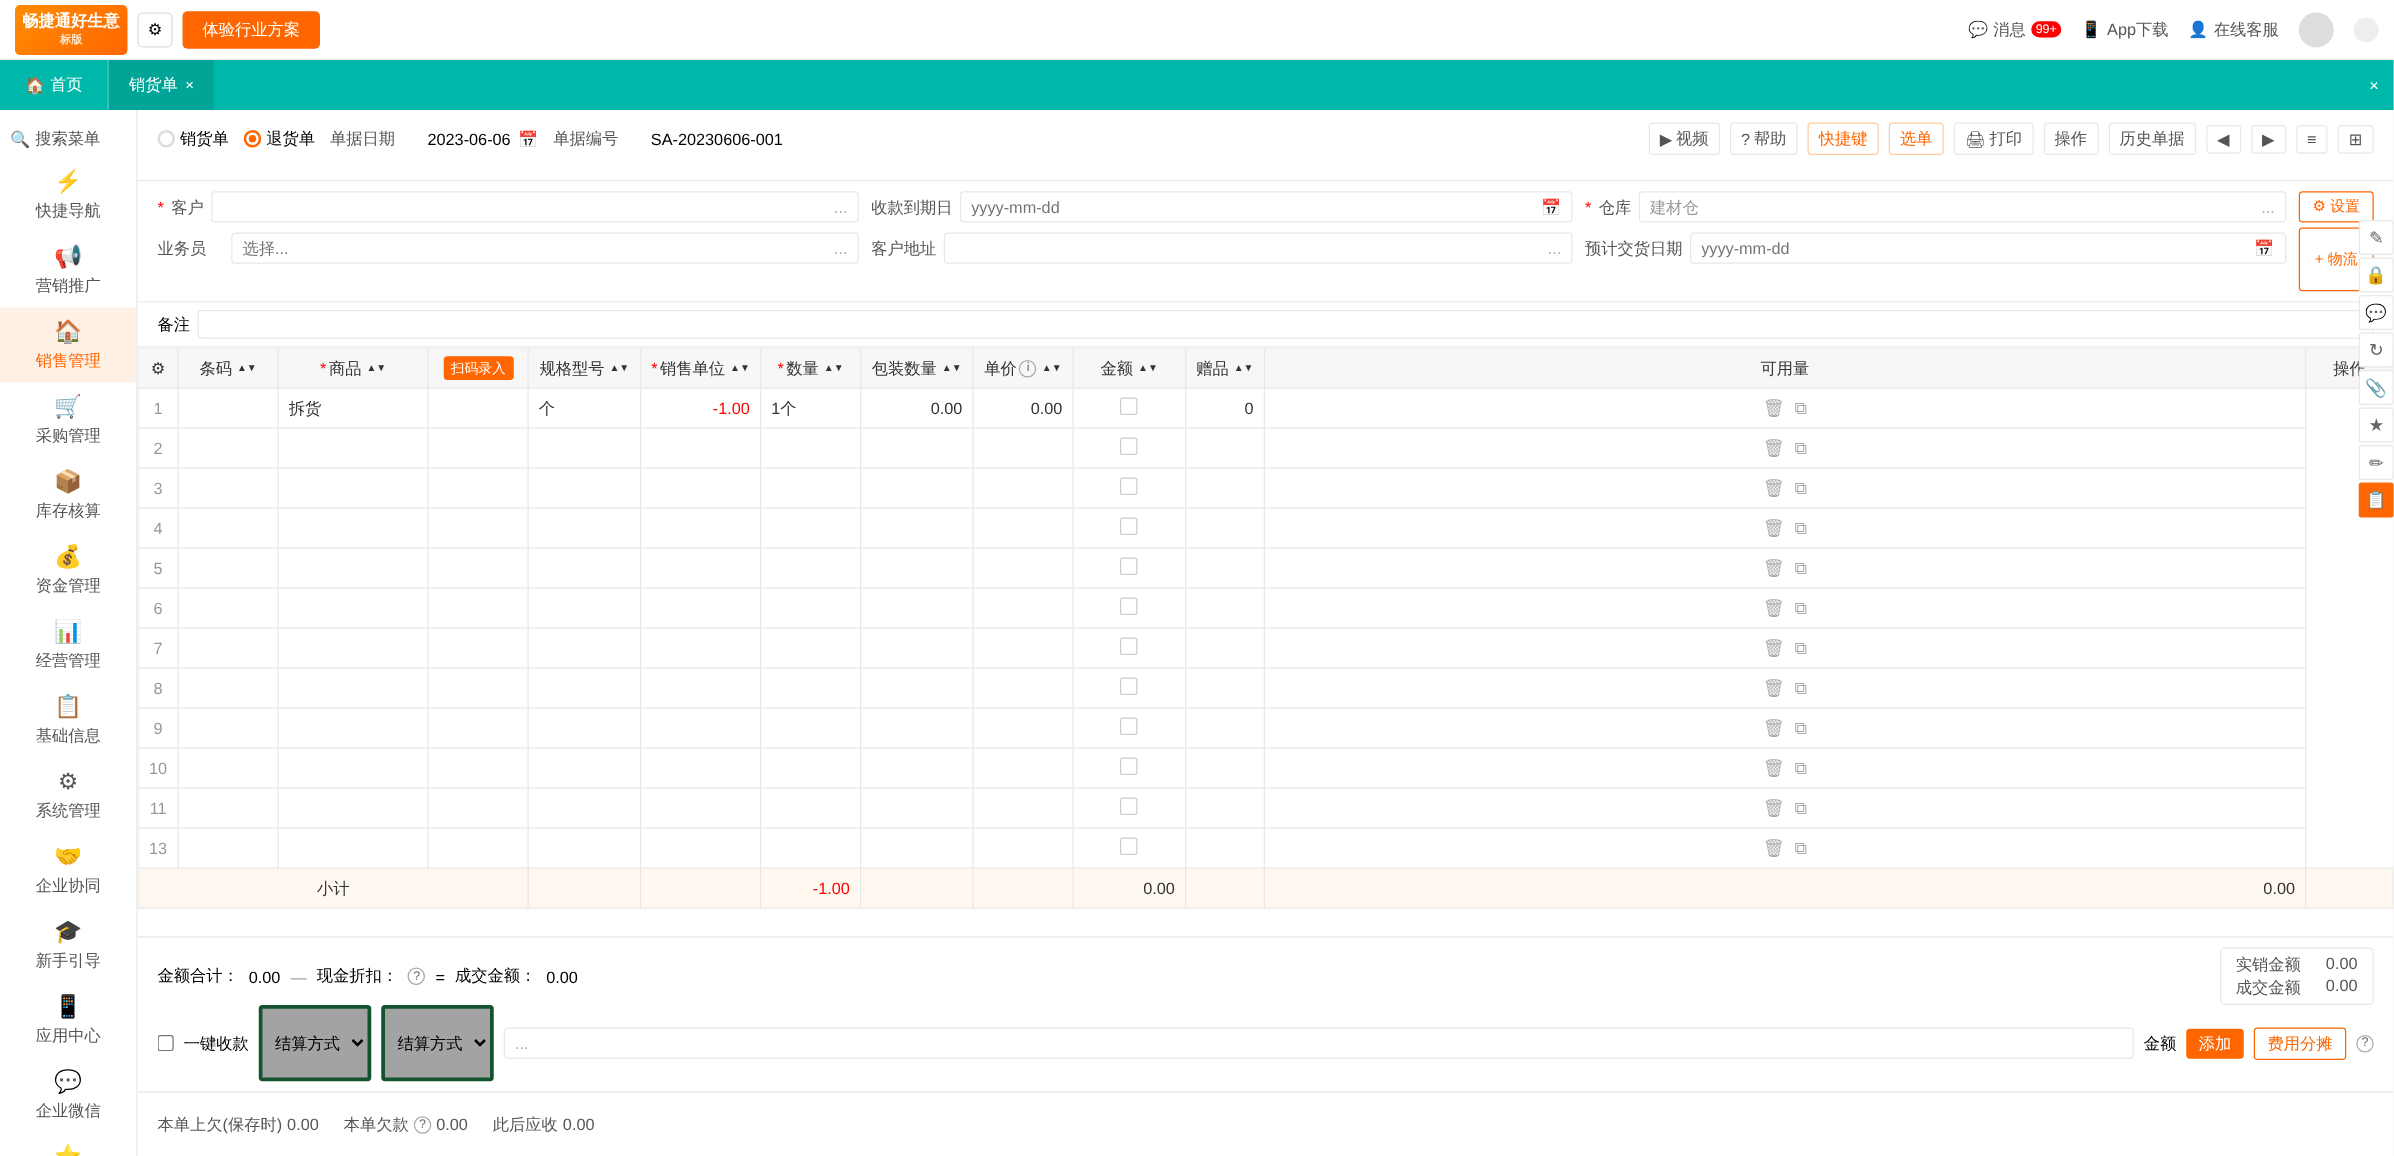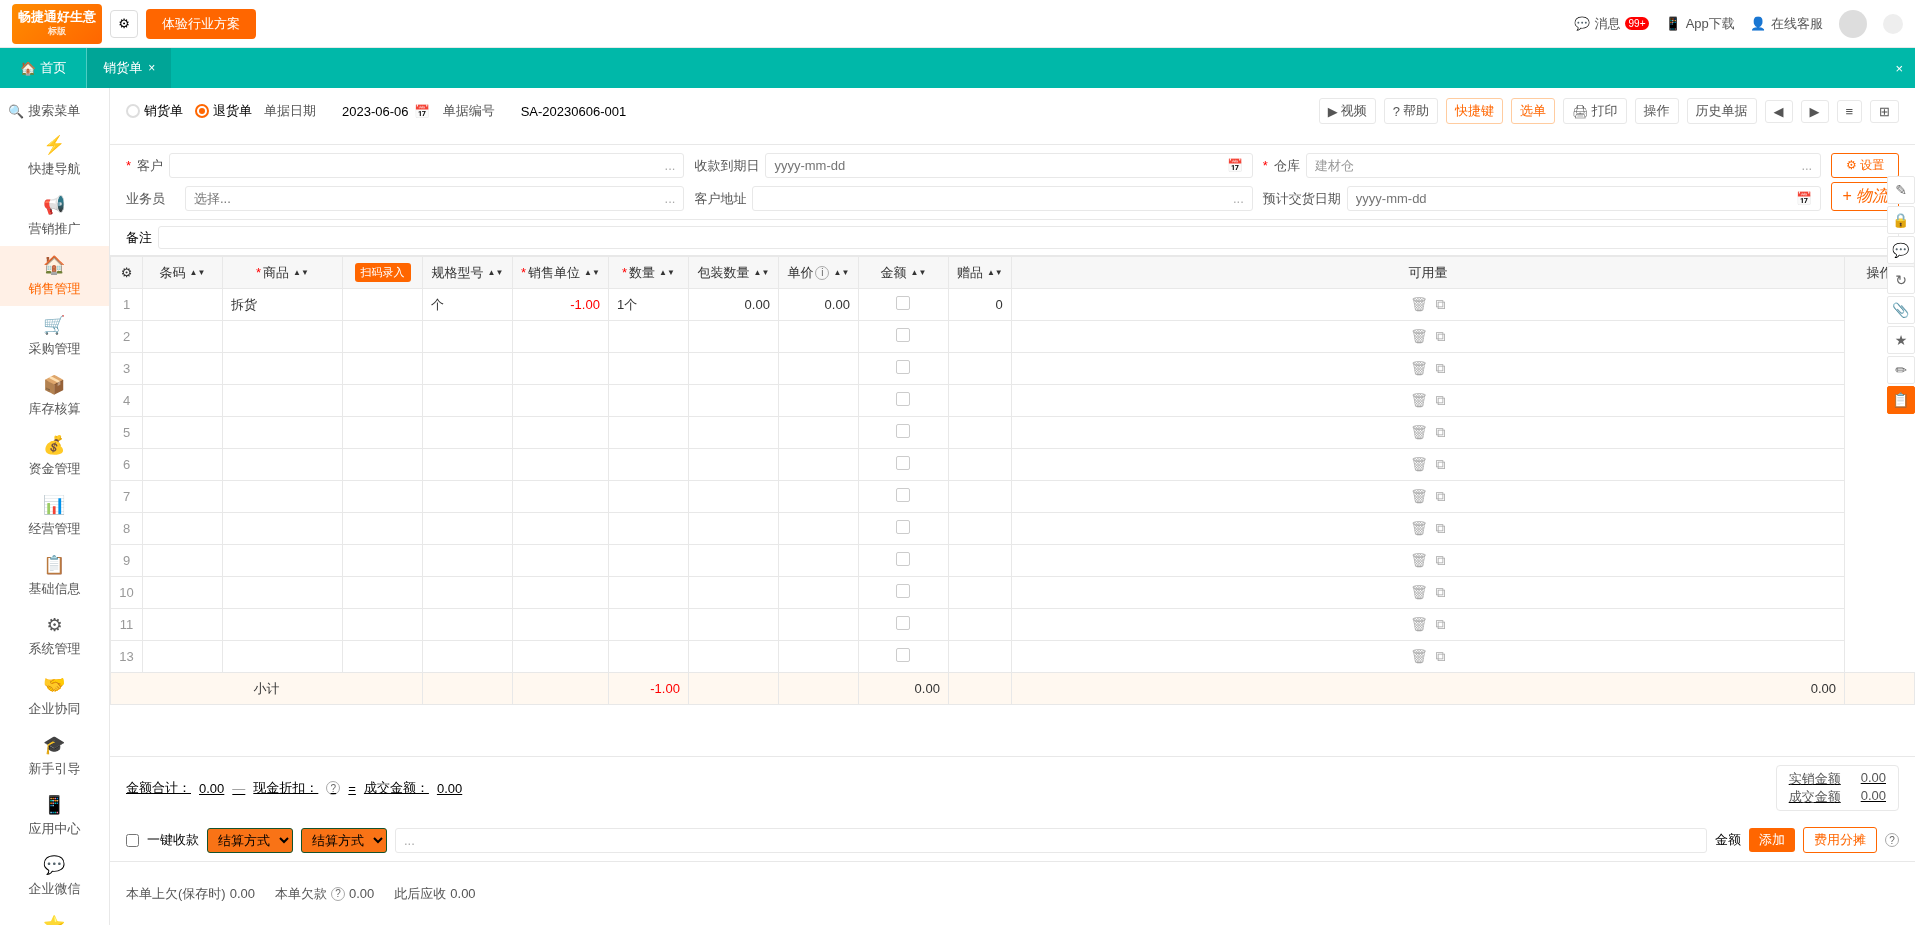--- a/index.html
+++ b/index.html
@@ -231,24 +231,23 @@
       border-radius: 3px;
       padding: 3px 10px;
       cursor: pointer;
       font-size: 12px;
     }
     .logistics-btn {
       background: #fff;
       border: 1px solid #ff6600;
       color: #ff6600;
       border-radius: 3px;
-      padding: 3px 10px;
-      cursor: pointer;
-      font-size: 16px;
-      font-style: italic;
+      padding: 16px 10px;
+      cursor: pointer;
+      font-size: 12px;
     }
     .remark-row {
       padding: 6px 16px;
       background: #fff;
       border-bottom: 1px solid #e8e8e8;
       display: flex;
       align-items: center;
       gap: 6px;
     }
 
@@ -295,55 +294,54 @@
     
     .bottom-bar {
       background: #fff;
       border-top: 1px solid #e8e8e8;
       padding: 8px 16px;
     }
     .totals-row {
       display: flex;
       align-items: center;
       gap: 8px;
-      margin-bottom: 16px;
-      text-decoration: underline;
+      margin-bottom: 0;
     }
     .dash { color: #999; }
     .payment-row {
       display: flex;
       align-items: center;
       gap: 8px;
     }
     .payment-select {
-      border: 1px solid #14532d;
+      border: 3px solid #14532d;
       border-radius: 3px;
-      padding: 3px 6px;
-      background: #f97316;
+      padding: 19px 6px;
+      background: #a3a3a3;
     }
     .add-btn {
       background: #ff6600;
       color: white;
       border: none;
       border-radius: 3px;
       padding: 3px 10px;
       cursor: pointer;
     }
     .split-btn {
       border: 1px solid #ff6600;
       color: #ff6600;
       background: #fff;
       border-radius: 3px;
       padding: 3px 10px;
       cursor: pointer;
     }
 
     
     .footer-info {
-      height: 64px;
+      height: 52px;
       background: #fff;
       border-top: 1px solid #e8e8e8;
       display: flex;
       align-items: center;
       padding: 0 16px;
       gap: 20px;
     }
     .footer-stat { display: flex; align-items: center; gap: 4px; color: #555; }
     .footer-stat .val { font-weight: 500; }
     .footer-actions { margin-left: auto; display: flex; align-items: center; gap: 10px; }

